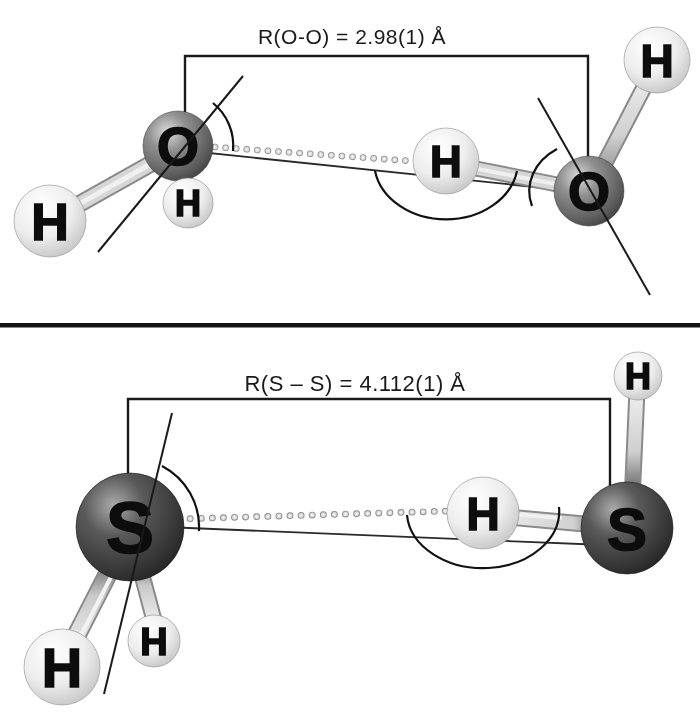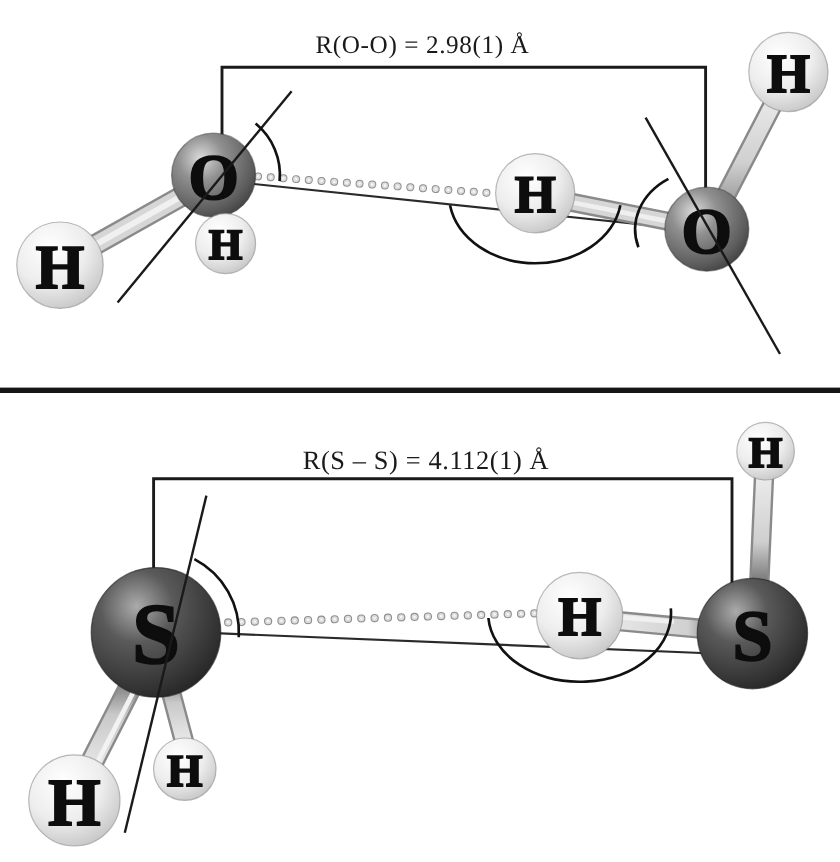--- a/index.html
+++ b/index.html
@@ -1,17 +1,17 @@
 <!DOCTYPE html>
 <html><head>
 <meta charset="utf-8">
 <style>
   html,body{margin:0;padding:0;background:#ffffff;}
   #figure{position:relative;width:700px;height:718px;background:#ffffff;overflow:hidden;
-          font-family:Liberation Serif, serif;}
+          font-family:Liberation Sans, sans-serif;}
   svg{display:block;}
   .dist-label{fill:#1a1a1a;font-size:21px;letter-spacing:.5px;}
   .dist-label.bottom{font-size:22px;}
   .atom-label{font-weight:bold;fill:#0d0d0d;stroke:#0d0d0d;stroke-width:1.6;
               text-anchor:middle;}
   .thin-line{stroke:#1a1a1a;stroke-width:2;fill:none;}
   .axis-line{stroke:#2a2a2a;stroke-width:1.8;fill:none;}
   .bracket{stroke:#1a1a1a;stroke-width:2.4;fill:none;}
   .arc{stroke:#111;stroke-width:2.2;fill:none;}
 </style>

